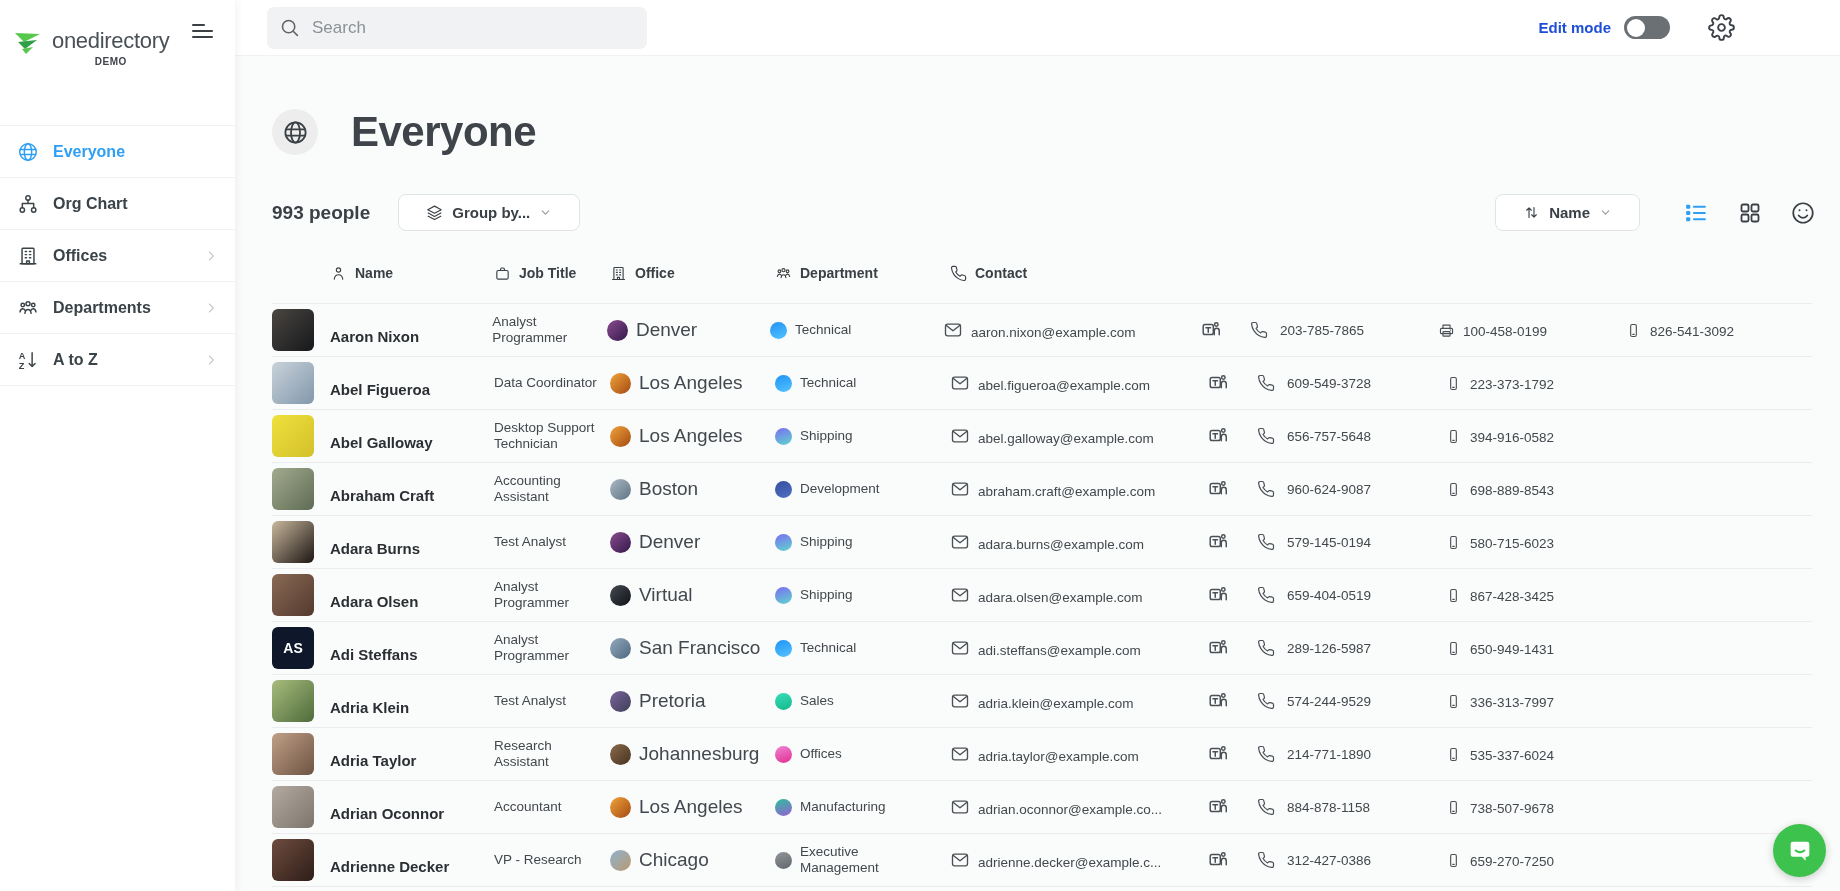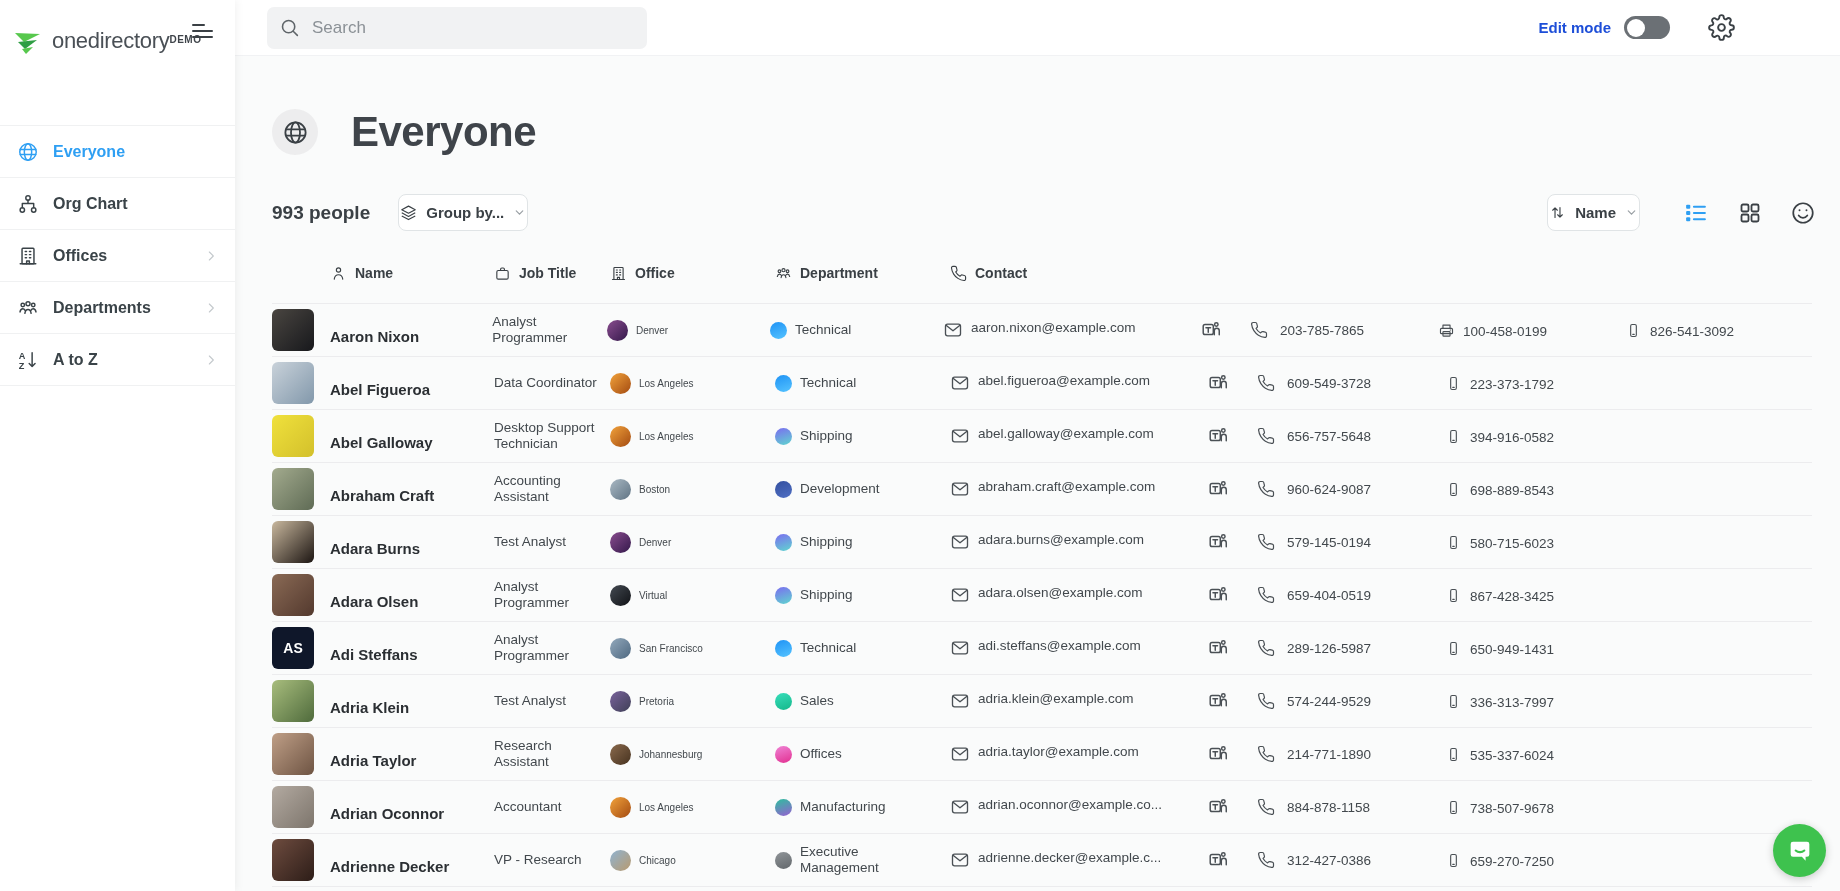--- a/index.html
+++ b/index.html
@@ -10,21 +10,21 @@
   }
   svg.icn { flex:none; }
 
   
   .sidebar { position:absolute; left:0; top:0; width:235px; height:100%; background:#fff;
              box-shadow:2px 0 8px rgba(0,0,0,.05); z-index:5; }
   .burger { position:absolute; top:20px; right:22px; cursor:pointer; }
   .burger span { display:block; height:2px; background:#3a4045; border-radius:1px; margin:4px 0; }
   .burger .l1{width:13px;} .burger .l2{width:21px;} .burger .l3{width:21px;}
   .logo-row { display:flex; align-items:flex-start; padding:30px 0 0 14px; }
-  .logo-text-wrap { margin-left:8px; display:flex; flex-direction:row; }
+  .logo-text-wrap { margin-left:8px; display:flex; flex-direction:column;align-items:center; }
   .logo-name { font-size:22px; color:#4a5056; letter-spacing:-.3px; line-height:1; }
   .logo-badge { margin-top:4px; font-size:10px; font-weight:700; letter-spacing:.5px; color:#3f444a; }
   .nav { position:absolute; top:125px; left:0; right:0; border-bottom:1px solid #f0f1f2; }
   .nav-item { height:52px; display:flex; align-items:center; padding:0 16px 0 17px;
               border-top:1px solid #f0f1f2; cursor:pointer; color:#3a4348; }
   .nav-item .icn { width:22px; height:22px; }
   .nav-label { margin-left:14px; font-size:16px; font-weight:600; }
   .nav-item.active { color:#2e9ff3; }
   .nav-item .chev { margin-left:auto; width:16px; height:16px; color:#c3c8cc; }
 
@@ -46,21 +46,21 @@
   
   .content { position:absolute; left:235px; top:56px; right:0; bottom:0; padding-left:37px; }
   .page-head { display:flex; align-items:center; margin-top:52px; }
   .globe-badge { width:46px; height:46px; border-radius:50%; background:#ededee; display:flex;
                  align-items:center; justify-content:center; color:#3a4045; }
   .globe-badge .icn { width:27px; height:27px; }
   .page-title { margin:0 0 0 33px; font-size:42px; font-weight:600; color:#3f444a; letter-spacing:-.5px; }
 
   .controls { display:flex; align-items:center; margin-top:38px; padding-right:24px; }
   .count { font-size:19px; font-weight:600; color:#3a4045; }
-  .btn { display:flex; align-items:center; gap:9px; height:37px; padding:0 1px; background:#fff;
+  .btn { display:flex; align-items:center; gap:9px; height:37px; padding:0 27px; background:#fff;
          border:1px solid #e0e4e6; border-radius:8px; font-size:15px; font-weight:600; color:#3a4045; cursor:pointer; }
   .btn .icn { width:17px; height:17px; }
   .btn .chevd { width:13px; height:13px; color:#9aa0a5; }
   .groupby { margin-left:28px; }
   .controls-right { margin-left:auto; display:flex; align-items:center; }
   .viewicon { cursor:pointer; color:#3a4045; }
   .viewicon.list { margin-left:43px; width:25px; height:25px; color:#2e9ff3; }
   .viewicon.grid { margin-left:30px; width:24px; height:24px; }
   .viewicon.smiley { margin-left:28px; width:26px; height:26px; }
 
@@ -70,28 +70,28 @@
   .hcell { display:flex; align-items:center; gap:8px; font-size:14px; font-weight:600; color:#3a4045; cursor:pointer; }
   .hcell .icn { width:17px; height:17px; }
   .w-name{width:164px;} .w-job{width:116px;} .w-office{width:165px;} .w-dept{width:175px;} .w-contact{flex:1;}
 
   .prow { display:flex; align-items:center; height:53px; border-top:1px solid #ececee; cursor:pointer; }
   .avatar { width:42px; height:42px; border-radius:6px; margin-right:16px; flex:none; }
   .avatar.initials { display:flex; align-items:center; justify-content:center; color:#fff;
                      font-size:14px; font-weight:700; }
   .cell-name { width:164px; font-size:15px; font-weight:700; color:#2b2f33;margin-top:12px; }
   .cell-job  { width:116px; font-size:13.5px; color:#42484d; line-height:1.18; padding-right:10px; }
-  .cell-office { width:165px; display:flex; align-items:center; gap:8px; font-size:10px; color:#42484d; }
+  .cell-office { width:165px; display:flex; align-items:center; gap:8px; font-size:19px; color:#42484d; }
   .office-dot { width:21px; height:21px; border-radius:50%; flex:none; }
   .cell-dept { width:175px; display:flex; align-items:center; gap:8px; font-size:13.5px; color:#42484d; line-height:1.15; }
   .dept-dot { width:17px; height:17px; border-radius:50%; flex:none; }
   .dept-label { max-width:118px; }
   .cell-contact { flex:1; display:flex; align-items:center; }
   .cell-contact .icn { color:#4a5055; }
-  .c-email { width:257px; display:flex; align-items:flex-start; gap:8px; font-size:13.5px; color:#42484d; }
+  .c-email { width:257px; display:flex; align-items:flex-end; gap:8px; font-size:13.5px; color:#42484d; }
   .c-email .icn { width:20px; height:20px; }
   .c-teams { width:50px; display:flex; align-items:center; }
   .c-teams .icn { width:22px; height:22px; }
   .c-phone { width:188px; display:flex; align-items:center; gap:12px; font-size:13.5px; color:#42484d; }
   .c-phone .icn { width:18px; height:18px; }
   .c-extra { width:187px; display:flex; align-items:flex-end; gap:8px; font-size:13.5px; color:#42484d; }
   .c-extra .icn { width:17px; height:17px; }
 
   
   .chat-btn { position:absolute; right:14px; bottom:14px; width:53px; height:53px; border-radius:50%;

